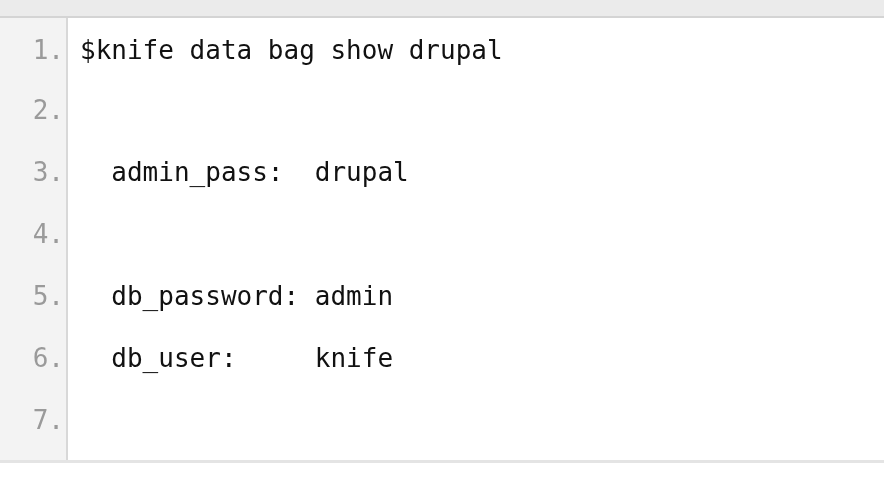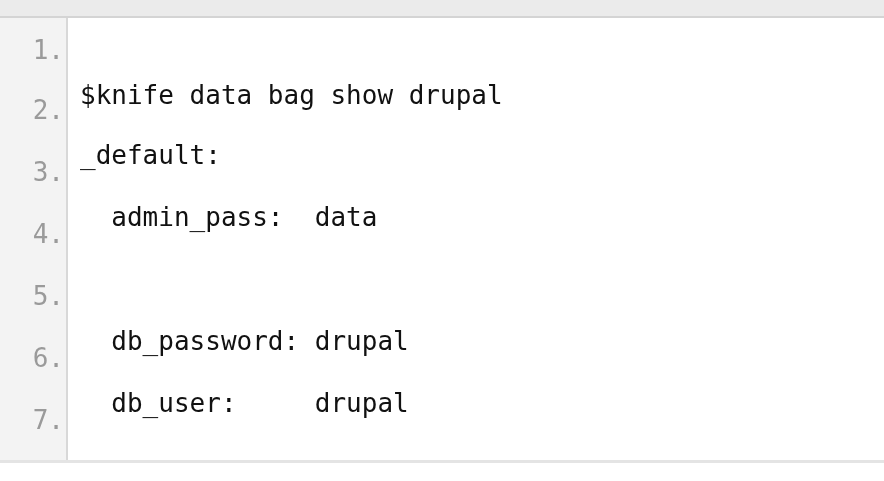--- a/index.html
+++ b/index.html
@@ -2,47 +2,46 @@
 <html><head>
 <meta charset="utf-8">
 <style>
   html, body { margin: 0; padding: 0; background: #ffffff; }
   body { width: 884px; height: 481px; position: relative; overflow: hidden; font-family: "DejaVu Sans Mono", monospace; }
   .topbar { position: absolute; left: 0; top: 0; width: 884px; height: 16px; background: #ebebeb; border-bottom: 2px solid #d4d4d4; }
   .code { position: absolute; left: 0; top: 18px; width: 884px; height: 442px; background: #fff; border-bottom: 3px solid #e4e4e4; }
   .gutter { position: absolute; left: 0; top: 0; width: 66px; height: 442px; background: #f3f3f3; border-right: 2px solid #d8d8d8; }
   .line { position: absolute; left: 0; height: 40px; width: 884px; }
   .num { position: absolute; left: 0; width: 64px; text-align: right; color: #9a9a9a; font-size: 26px; line-height: 40px; }
-  .txt { position: absolute; left: 80px; color: #111; font-size: 26px; line-height: 40px; white-space: pre; margin-top: 45px; }
+  .txt { position: absolute; left: 80px; color: #111; font-size: 26px; line-height: 40px; white-space: pre; }
 </style>
 </head>
 <body>
 
 <div class="topbar"></div>
 <div class="code">
   <div class="gutter"></div>
   <div class="line" style="top:12px">
       <span class="num">1.</span>
       <span class="txt">$knife data bag show drupal</span>
     </div>
   <div class="line" style="top:72px">
       <span class="num">2.</span>
-      <span class="txt">_default:</span>
     </div>
   <div class="line" style="top:134px">
       <span class="num">3.</span>
-      <span class="txt">  admin_pass:  data</span>
+      <span class="txt">  admin_pass:  drupal</span>
     </div>
   <div class="line" style="top:196px">
       <span class="num">4.</span>
     </div>
   <div class="line" style="top:258px">
       <span class="num">5.</span>
-      <span class="txt">  db_password: drupal</span>
+      <span class="txt">  db_password: admin</span>
     </div>
   <div class="line" style="top:320px">
       <span class="num">6.</span>
-      <span class="txt">  db_user:     drupal</span>
+      <span class="txt">  db_user:     knife</span>
     </div>
   <div class="line" style="top:382px">
       <span class="num">7.</span>
     </div>
 </div>
 
 </body></html>

